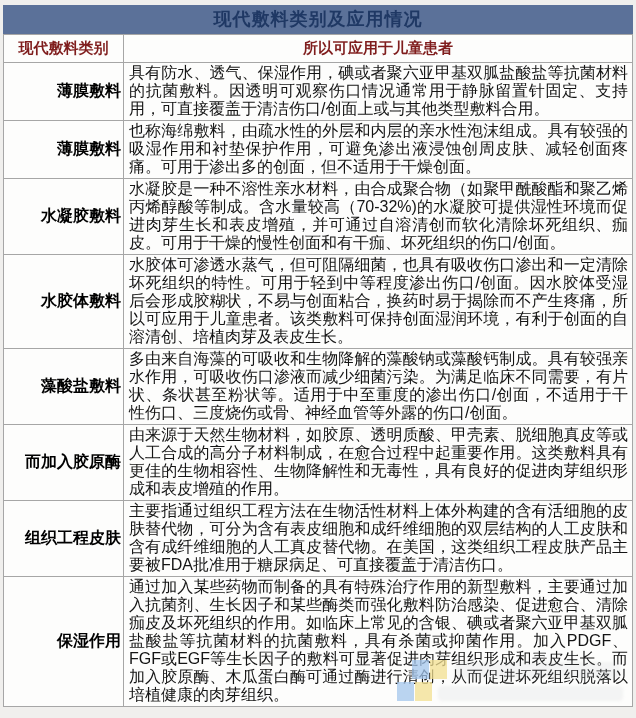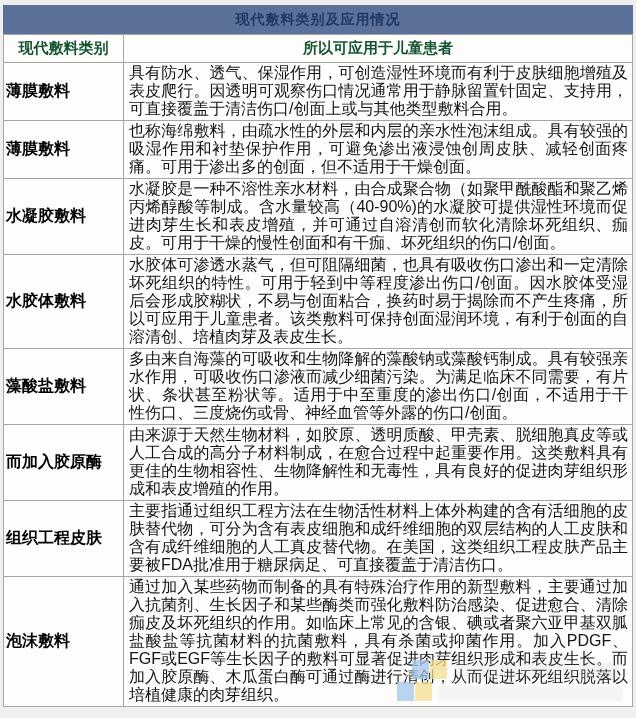--- a/index.html
+++ b/index.html
@@ -20,21 +20,21 @@
   .page{
     position:relative;
     width:636px;
     min-height:718px;
     padding:5px 3px 6px 3px;
     background:var(--page-bg);
   }
   .title-bar{
     background:var(--header-bg);
     color:var(--header-text);
-    font-size:14px;
+    font-size:18px;
     font-weight:bold;
     text-align:center;
     letter-spacing:1px;
     padding:4px 0 5px 0;
     line-height:20px;
   }
   table.dressing{
     width:100%;
     border-collapse:collapse;
     background:var(--cell-bg);
@@ -44,25 +44,25 @@
   table.dressing td{
     border:1px solid var(--border);
   }
   th.col-cat{width:120px;}
   table.dressing th{
     background:var(--cell-bg);
     font-size:15px;
     font-weight:bold;
     text-align:center;
     padding:4px 10px;
-    color:#14532d;
+    color:#7f1d1d;
   }
   td.cat{
     width:120px;
-    text-align:left;
+    text-align:right;
     vertical-align:middle;
     font-size:16px;
     font-weight:bold;
     color:#000;
     padding:2px;
     letter-spacing:0px;
   }
   td.desc{
     font-size:16px;
     line-height:18px;
@@ -101,48 +101,48 @@
   <table class="dressing">
     <thead>
       <tr>
         <th class="col-cat">现代敷料类别</th>
         <th class="col-desc">所以可应用于儿童患者</th>
       </tr>
     </thead>
     <tbody>
         <tr>
           <td class="cat">薄膜敷料</td>
-          <td class="desc">具有防水、透气、保湿作用，可创造湿性环境而有利于皮肤细胞增殖及表皮爬行。因透明可观察伤口情况通常用于静脉留置针固定、支持用，可直接覆盖于清洁伤口/创面上或与其他类型敷料合用。</td>
+          <td class="desc">具有防水、透气、保湿作用，碘或者聚六亚甲基双胍盐酸盐等抗菌材料的抗菌敷料。因透明可观察伤口情况通常用于静脉留置针固定、支持用，可直接覆盖于清洁伤口/创面上或与其他类型敷料合用。</td>
         </tr>
         <tr>
           <td class="cat">薄膜敷料</td>
           <td class="desc">也称海绵敷料，由疏水性的外层和内层的亲水性泡沫组成。具有较强的吸湿作用和衬垫保护作用，可避免渗出液浸蚀创周皮肤、减轻创面疼痛。可用于渗出多的创面，但不适用于干燥创面。</td>
         </tr>
         <tr>
           <td class="cat">水凝胶敷料</td>
-          <td class="desc">水凝胶是一种不溶性亲水材料，由合成聚合物（如聚甲酰酸酯和聚乙烯丙烯醇酸等制成。含水量较高（40-90%)的水凝胶可提供湿性环境而促进肉芽生长和表皮增殖，并可通过自溶清创而软化清除坏死组织、痂皮。可用于干燥的慢性创面和有干痂、坏死组织的伤口/创面。</td>
+          <td class="desc">水凝胶是一种不溶性亲水材料，由合成聚合物（如聚甲酰酸酯和聚乙烯丙烯醇酸等制成。含水量较高（70-32%)的水凝胶可提供湿性环境而促进肉芽生长和表皮增殖，并可通过自溶清创而软化清除坏死组织、痂皮。可用于干燥的慢性创面和有干痂、坏死组织的伤口/创面。</td>
         </tr>
         <tr>
           <td class="cat">水胶体敷料</td>
           <td class="desc">水胶体可渗透水蒸气，但可阻隔细菌，也具有吸收伤口渗出和一定清除坏死组织的特性。可用于轻到中等程度渗出伤口/创面。因水胶体受湿后会形成胶糊状，不易与创面粘合，换药时易于揭除而不产生疼痛，所以可应用于儿童患者。该类敷料可保持创面湿润环境，有利于创面的自溶清创、培植肉芽及表皮生长。</td>
         </tr>
         <tr>
           <td class="cat">藻酸盐敷料</td>
           <td class="desc">多由来自海藻的可吸收和生物降解的藻酸钠或藻酸钙制成。具有较强亲水作用，可吸收伤口渗液而减少细菌污染。为满足临床不同需要，有片状、条状甚至粉状等。适用于中至重度的渗出伤口/创面，不适用于干性伤口、三度烧伤或骨、神经血管等外露的伤口/创面。</td>
         </tr>
         <tr>
           <td class="cat">而加入胶原酶</td>
           <td class="desc">由来源于天然生物材料，如胶原、透明质酸、甲壳素、脱细胞真皮等或人工合成的高分子材料制成，在愈合过程中起重要作用。这类敷料具有更佳的生物相容性、生物降解性和无毒性，具有良好的促进肉芽组织形成和表皮增殖的作用。</td>
         </tr>
         <tr>
           <td class="cat">组织工程皮肤</td>
           <td class="desc">主要指通过组织工程方法在生物活性材料上体外构建的含有活细胞的皮肤替代物，可分为含有表皮细胞和成纤维细胞的双层结构的人工皮肤和含有成纤维细胞的人工真皮替代物。在美国，这类组织工程皮肤产品主要被FDA批准用于糖尿病足、可直接覆盖于清洁伤口。</td>
         </tr>
         <tr>
-          <td class="cat">泡沫敷料</td>
+          <td class="cat">保湿作用</td>
           <td class="desc">通过加入某些药物而制备的具有特殊治疗作用的新型敷料，主要通过加入抗菌剂、生长因子和某些酶类而强化敷料防治感染、促进愈合、清除痂皮及坏死组织的作用。如临床上常见的含银、碘或者聚六亚甲基双胍盐酸盐等抗菌材料的抗菌敷料，具有杀菌或抑菌作用。加入PDGF、FGF或EGF等生长因子的敷料可显著促进肉芽组织形成和表皮生长。而加入胶原酶、木瓜蛋白酶可通过酶进行清创，从而促进坏死组织脱落以培植健康的肉芽组织。</td>
         </tr>
       </tbody>
   </table>
 
   <div class="watermark" style="left:0;top:0;width:636px;height:718px;">
     <span class="wm-patch" style="left: 412px; top: 660px; background: rgb(163, 198, 236);"></span>
     <span class="wm-patch" style="left: 430px; top: 660px; background: rgb(242, 223, 144);"></span>
     <span class="wm-patch" style="left: 397px; top: 682px; background: rgb(163, 198, 236);"></span>
     <span class="wm-patch" style="left: 415px; top: 682px; background: rgb(242, 223, 144);"></span>

